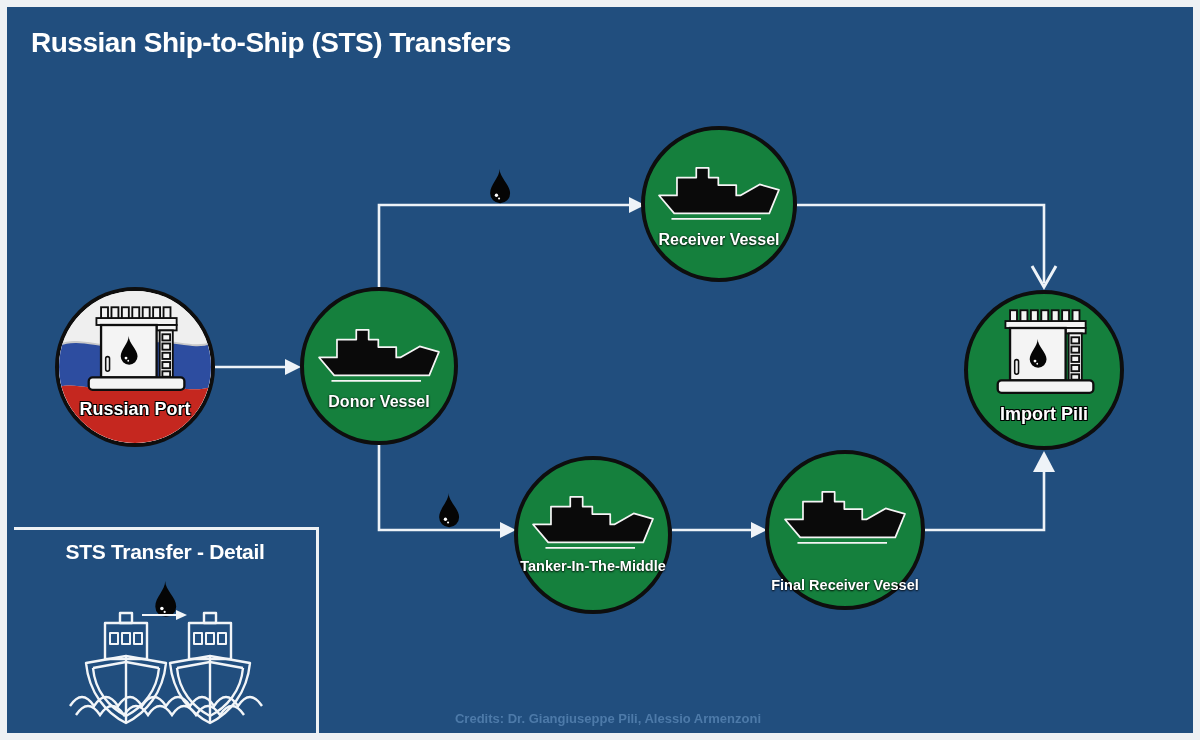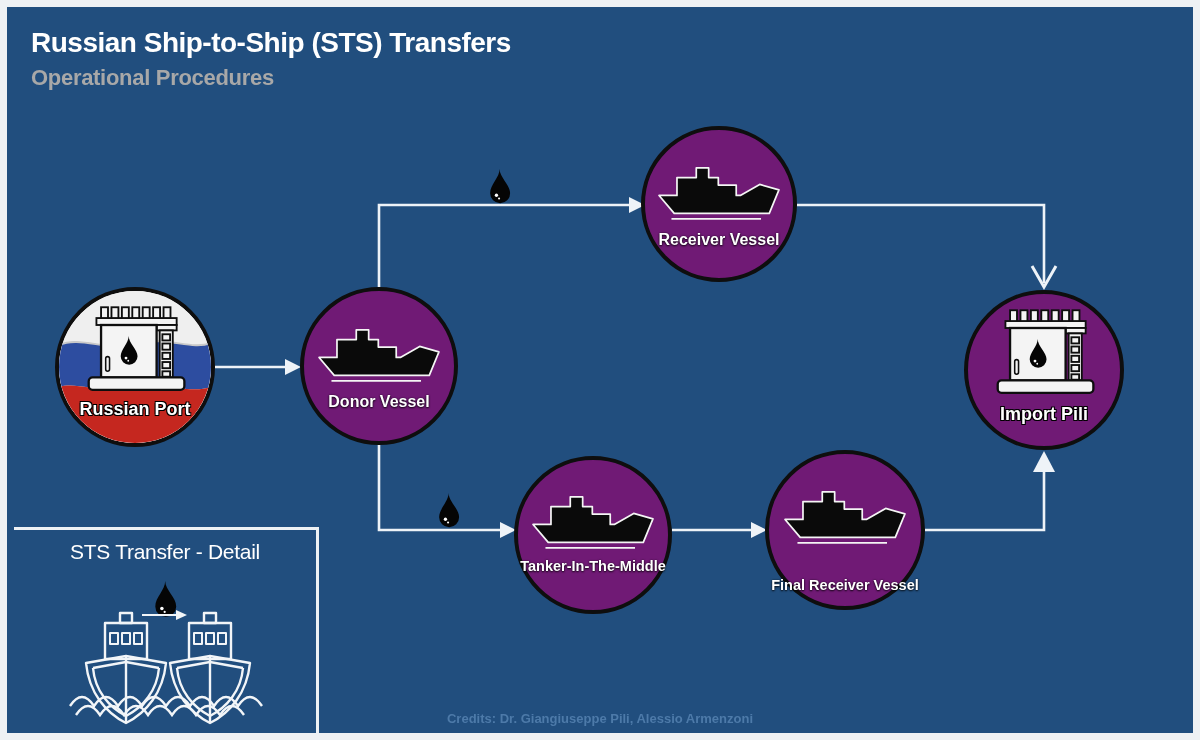--- a/index.html
+++ b/index.html
@@ -9,34 +9,34 @@
     font-family:"Liberation Sans", sans-serif;
   }
   
   .hdr{position:absolute;left:24px;top:20px;}
   .hdr h1{margin:0;font-size:28px;font-weight:700;letter-spacing:-0.5px;color:#ffffff;}
   .hdr h2{margin:6px 0 0 0;font-size:22px;font-weight:700;letter-spacing:-0.3px;color:#a8a8a8;}
   
   .wires{position:absolute;left:0;top:0;width:1200px;height:740px;pointer-events:none;}
   
   .node{position:absolute;box-sizing:border-box;border-radius:50%;
-        border:4px solid #0e0e0e;background:#701a75;}
+        border:4px solid #0e0e0e;background:#15803d;}
   .node .icon{position:absolute;left:50%;transform:translateX(-50%);}
   .vlabel{position:absolute;left:0;right:0;text-align:center;color:#fff;font-weight:700;
           text-shadow:0 1px 2px rgba(0,0,0,.8), 0 0 2px rgba(0,0,0,.6);}
   .plabel{position:absolute;left:0;right:0;text-align:center;color:#fff;font-weight:700;
           text-shadow:-1px -1px 0 #000,1px -1px 0 #000,-1px 1px 0 #000,1px 1px 0 #000;}
   .flagwrap{position:absolute;inset:0;border-radius:50%;overflow:hidden;}
   
   .detail{position:absolute;left:7px;top:520px;width:305px;height:213px;box-sizing:border-box;
           border-top:3px solid #eef1f4;border-right:3px solid #eef1f4;}
-  .detail .dtitle{margin-top:10px;text-align:center;color:#ffffff;font-size:21px;font-weight:400;letter-spacing:-0.3px;}
+  .detail .dtitle{margin-top:10px;text-align:center;color:#ffffff;font-size:21px;font-weight:700;letter-spacing:-0.3px;}
   .detail svg{position:absolute;left:0;top:44px;}
   
-  .credits{position:absolute;left:0;top:704px;width:100%;text-align:center;
+  .credits{position:absolute;left:8px;top:704px;width:100%;text-align:center;
            color:#4d7aa9;font-size:13px;font-weight:700;}
 </style>
 </head>
 <body>
 
 <div class="page">
 
   <svg width="0" height="0" style="position:absolute" aria-hidden="true">
     <defs>
       <g id="tanker-icon">
@@ -82,21 +82,20 @@
         <path d="M-40,4 L0,-3 L40,4 C37,34 20,54 0,64 C-20,54 -37,34 -40,4 Z"></path>
         <path d="M-33,9 L0,3 L33,9"></path>
         <path d="M-33,9 C-31,32 -17,48 0,57 M33,9 C31,32 17,48 0,57"></path>
         <path d="M0,-3 L0,64"></path>
       </g>
     </defs>
   </svg>
 
   <div class="hdr">
     <h1>Russian Ship-to-Ship (STS) Transfers</h1>
-    <h2>Operational Procedures</h2>
   </div>
 
   <svg class="wires" viewBox="0 0 1200 740">
     <g stroke="#eef3f8" stroke-width="2.6" fill="none">
       <path d="M208,360 H280"></path>
       <path d="M372,280 V198 H624"></path>
       <path d="M790,198 H1037 V276"></path>
       <path d="M372,438 V523 H495"></path>
       <path d="M665,523 H746"></path>
       <path d="M918,523 H1037 V462"></path>

